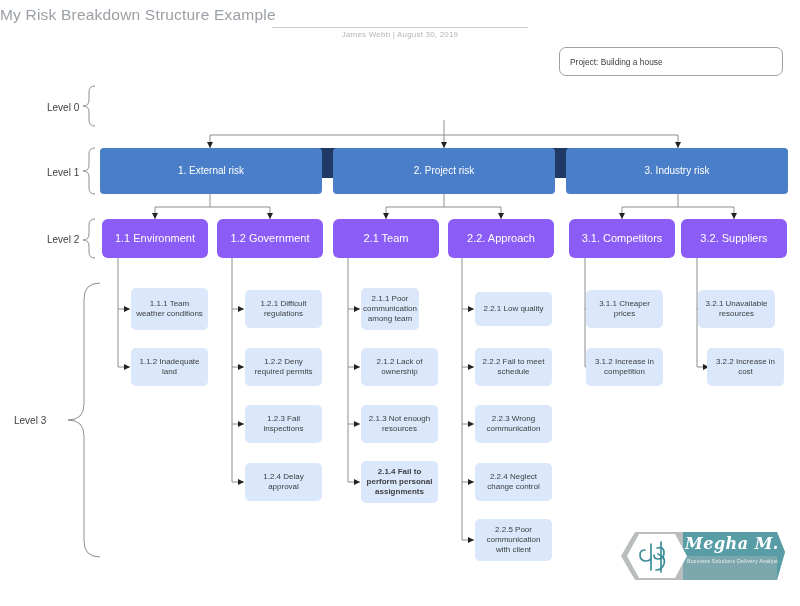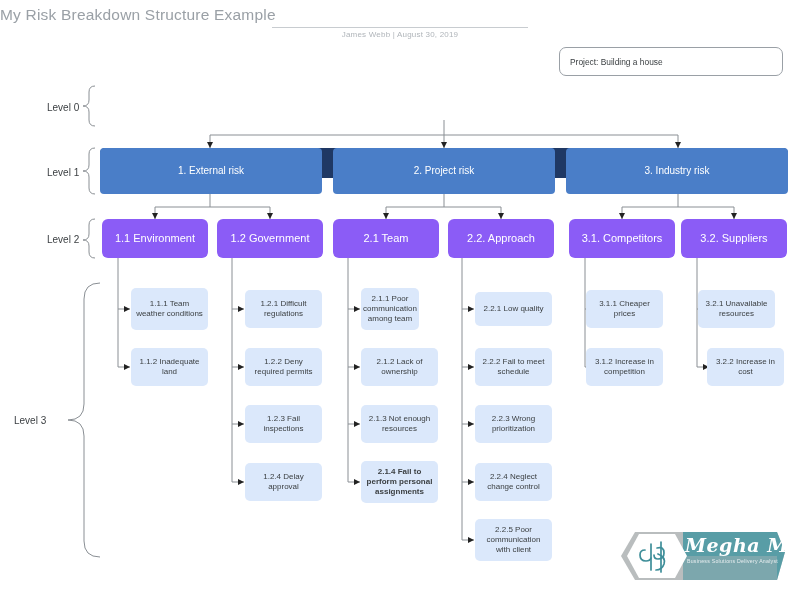--- a/index.html
+++ b/index.html
@@ -93,21 +93,21 @@
 
   
   .logo{
     position:absolute;left:617px;top:524px;width:168px;height:64px;
   }
   .logo svg{display:block;}
   .logo-name{
     position:absolute;left:68px;top:10px;
     font-family:"DejaVu Serif", serif;
     font-style:italic;
-    font-size:19px;
+    font-size:16px;
     color:#ffffff;
     font-weight:bold;
     letter-spacing:.5px;
     white-space:nowrap;
   }
   .logo-sub{
     position:absolute;left:70px;top:34px;
     font-size:5.2px;
     color:#e8eef0;
     letter-spacing:.25px;
@@ -267,21 +267,21 @@
     <span>2.1.4 Fail to perform personal assignments</span>
   </div>
 
   <div class="box lvl3" style="left:475px;top:292px;width:77px;height:34px;">
     <span>2.2.1 Low quality</span>
   </div>
   <div class="box lvl3" style="left:475px;top:348px;width:77px;height:38px;">
     <span>2.2.2 Fail to meet schedule</span>
   </div>
   <div class="box lvl3" style="left:475px;top:405px;width:77px;height:38px;">
-    <span>2.2.3 Wrong prioritization</span>
+    <span>2.2.3 Wrong communication</span>
   </div>
   <div class="box lvl3" style="left:475px;top:463px;width:77px;height:38px;">
     <span>2.2.4 Neglect change control</span>
   </div>
   <div class="box lvl3" style="left:475px;top:519px;width:77px;height:42px;">
     <span>2.2.5 Poor communication with client</span>
   </div>
 
   <div class="box lvl3" style="left:586px;top:290px;width:77px;height:38px;">
     <span>3.1.1 Cheaper prices</span>

